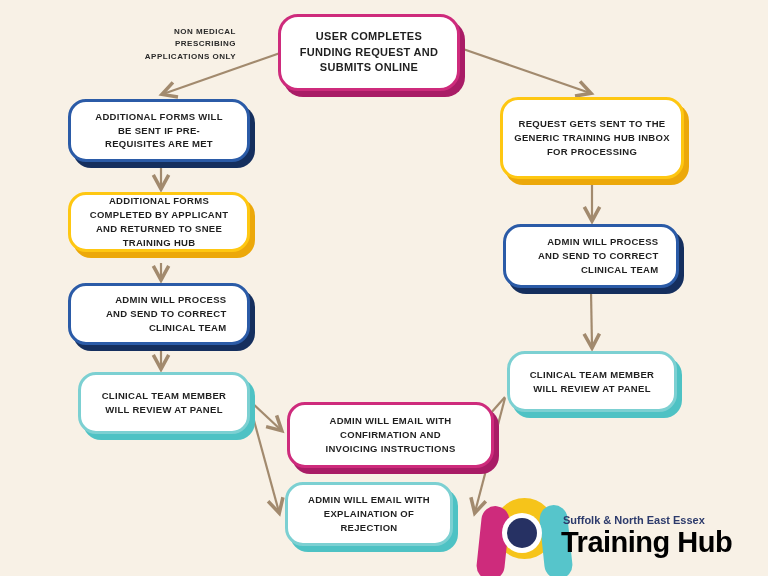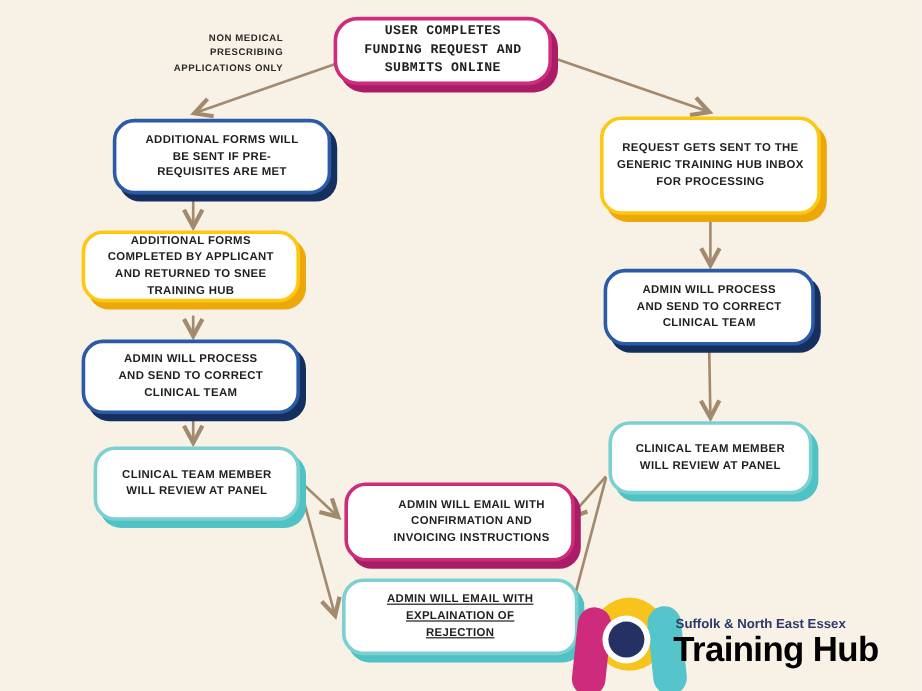--- a/index.html
+++ b/index.html
@@ -33,34 +33,34 @@
     letter-spacing: 0.3px;
     line-height: 1.45;
     text-transform: uppercase;
   }
   .node .lbl { display: inline-block; }
   .c-pink   { border-color: #ce2b7c; box-shadow: 5px 6px 0 #a91c66; }
   .c-blue   { border-color: #2b5ba7; box-shadow: 5px 6px 0 #152f5e; }
   .c-yellow { border-color: #fec712; box-shadow: 5px 6px 0 #eca80a; }
   .c-teal   { border-color: #7cd0d2; box-shadow: 5px 6px 0 #4ec2c4; }
 
-  .n-start  { left: 278px; top: 14px;  width: 182px; height: 57px; font-size: 11px; border-radius: 20px; font-family: Liberation Mono, monospace; }
-  .n-lforms { left: 68px;  top: 99px;  width: 182px; height: 63px; margin-left: 26px; }
+  .n-start  { left: 278px; top: 14px;  width: 182px; height: 77px; font-size: 11px; border-radius: 20px; }
+  .n-lforms { left: 68px;  top: 99px;  width: 182px; height: 63px; }
   .n-lret   { left: 68px;  top: 192px; width: 182px; height: 60px; }
   .n-ladmin { left: 68px;  top: 283px; width: 182px; height: 62px; }
   .n-lpanel { left: 78px;  top: 372px; width: 172px; height: 62px; }
   .n-rinbox { left: 500px; top: 97px;  width: 184px; height: 82px; }
   .n-radmin { left: 503px; top: 224px; width: 176px; height: 64px; }
   .n-rpanel { left: 507px; top: 351px; width: 170px; height: 61px; }
-  .n-econf  { left: 287px; top: 402px; width: 192px; height: 66px; justify-content: flex-end; }
-  .n-erej   { left: 285px; top: 482px; width: 197px; height: 64px; text-decoration: underline; }
+  .n-econf  { left: 287px; top: 402px; width: 207px; height: 66px; }
+  .n-erej   { left: 285px; top: 482px; width: 168px; height: 64px; }
 
   .w150 { max-width: 150px; }
   .w140 { max-width: 140px; }
-  .w135 { max-width: 135px; }
+  .w135 { max-width: 135px; text-align: right; }
   .w128 { max-width: 128px; }
   .w124 { max-width: 124px; }
   .w160 { max-width: 160px; }
 
   .annotation {
     position: absolute;
     left: 134px; top: 26px;
     width: 102px;
     text-align: right;
     font-weight: 700;

